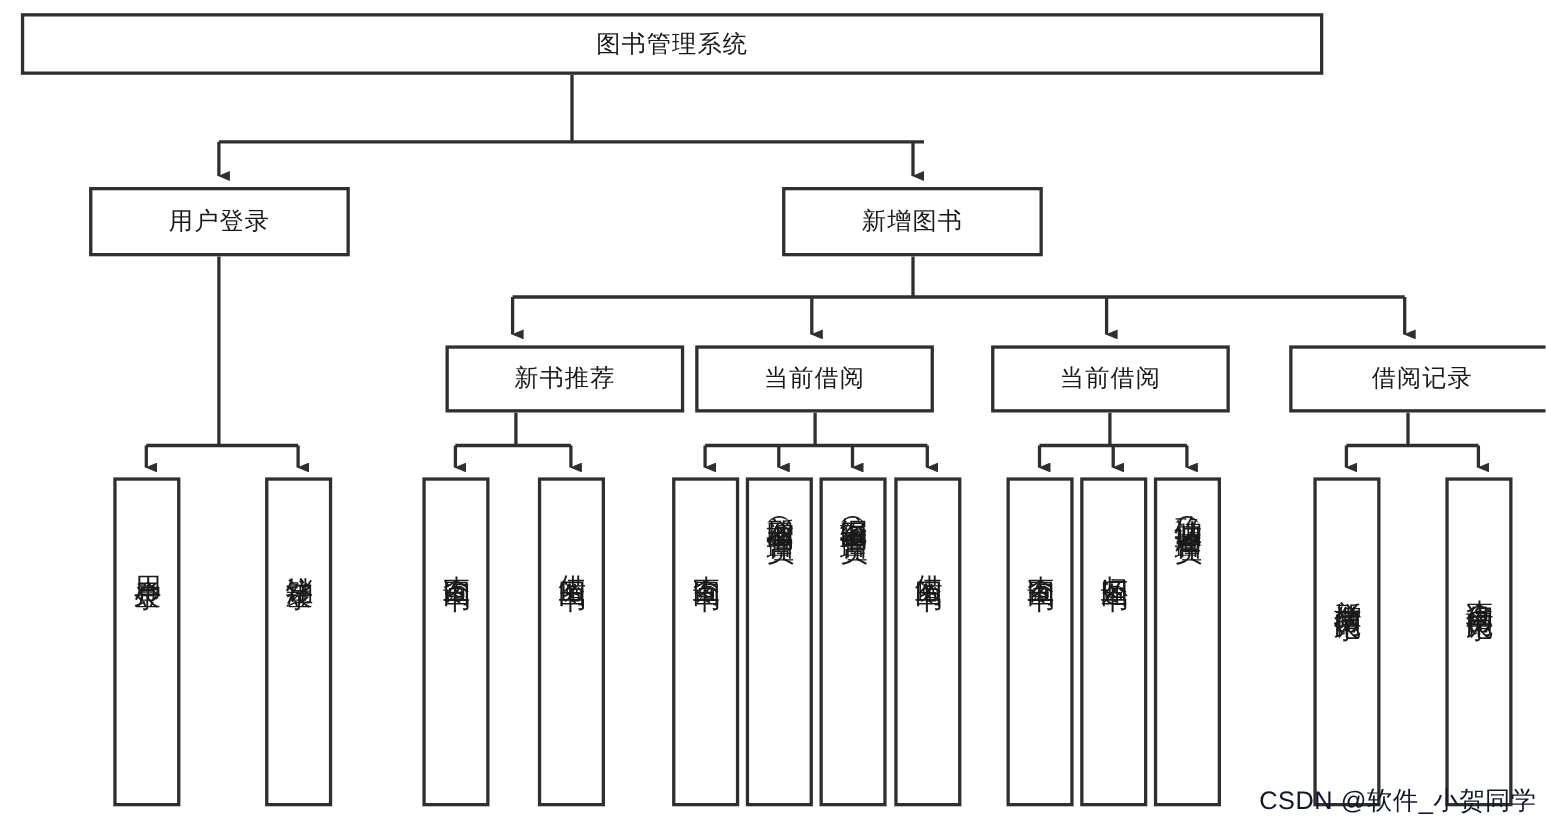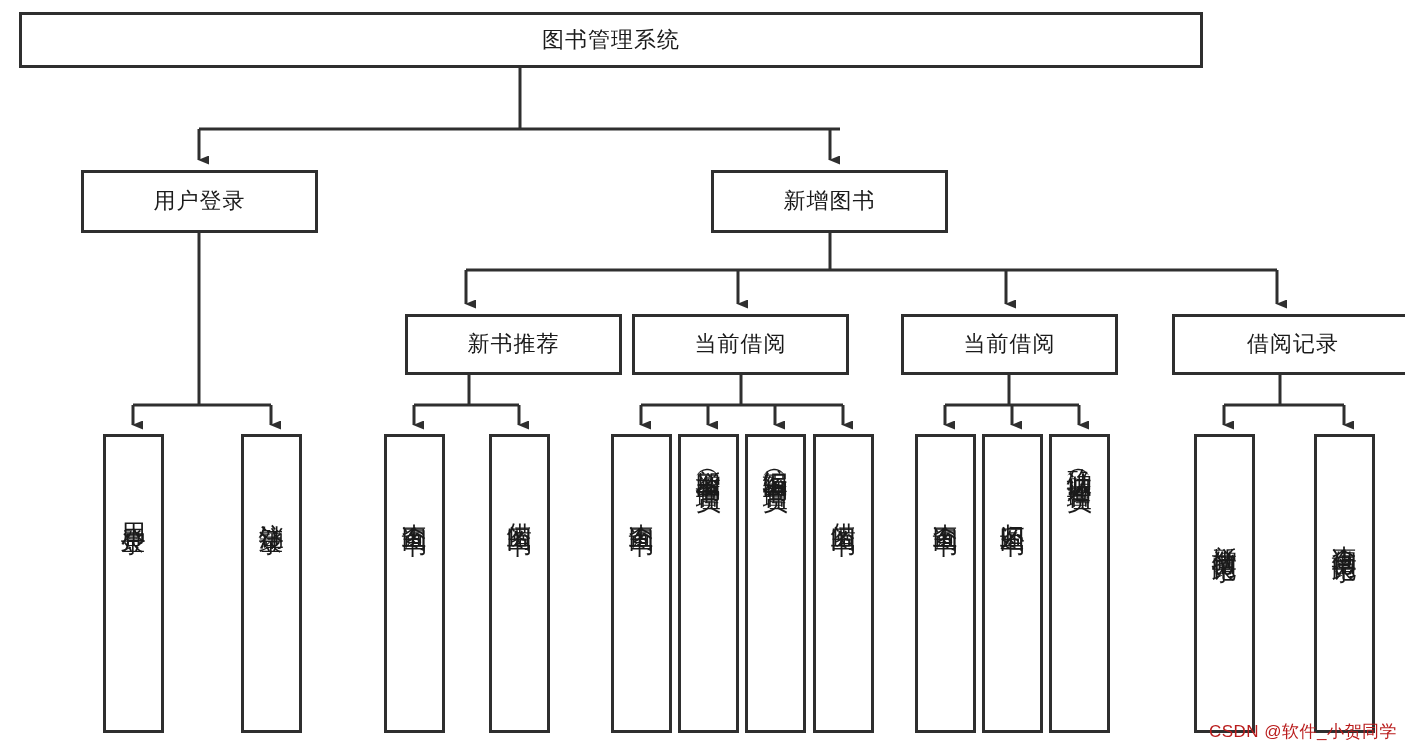--- a/index.html
+++ b/index.html
@@ -65,22 +65,22 @@
     left: 0;
     top: 0;
     width: 1405px;
     height: 747px;
     pointer-events: none;
   }
   .watermark {
     position: absolute;
     right: 8px;
     bottom: 4px;
-    font-size: 17px;
-    color: #b91c1c;
+    font-size: 23px;
+    color: #0f172a;
     white-space: nowrap;
     letter-spacing: 0.5px;
   }
 </style>
 </head>
 <body>
 
 <div id="diagram-root">
 
   <svg class="links" viewBox="0 0 1405 747">

